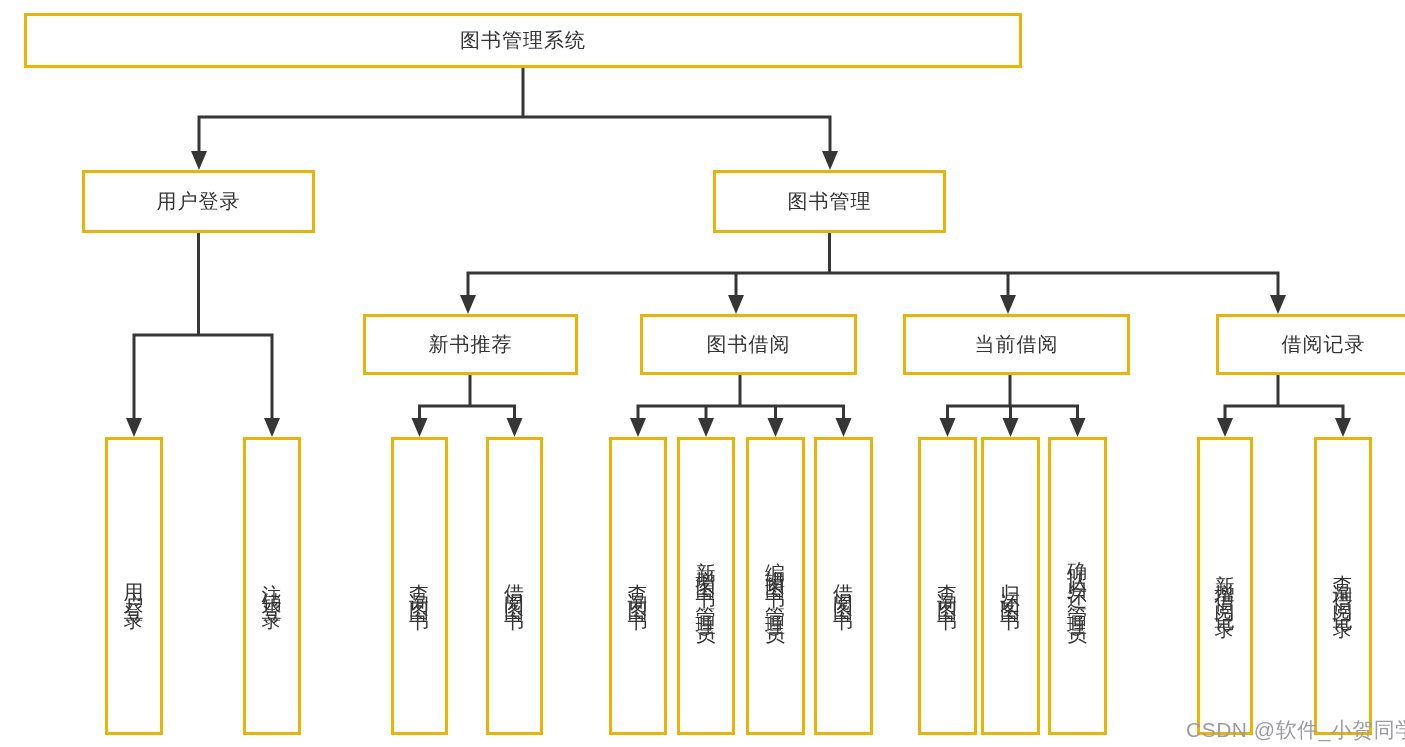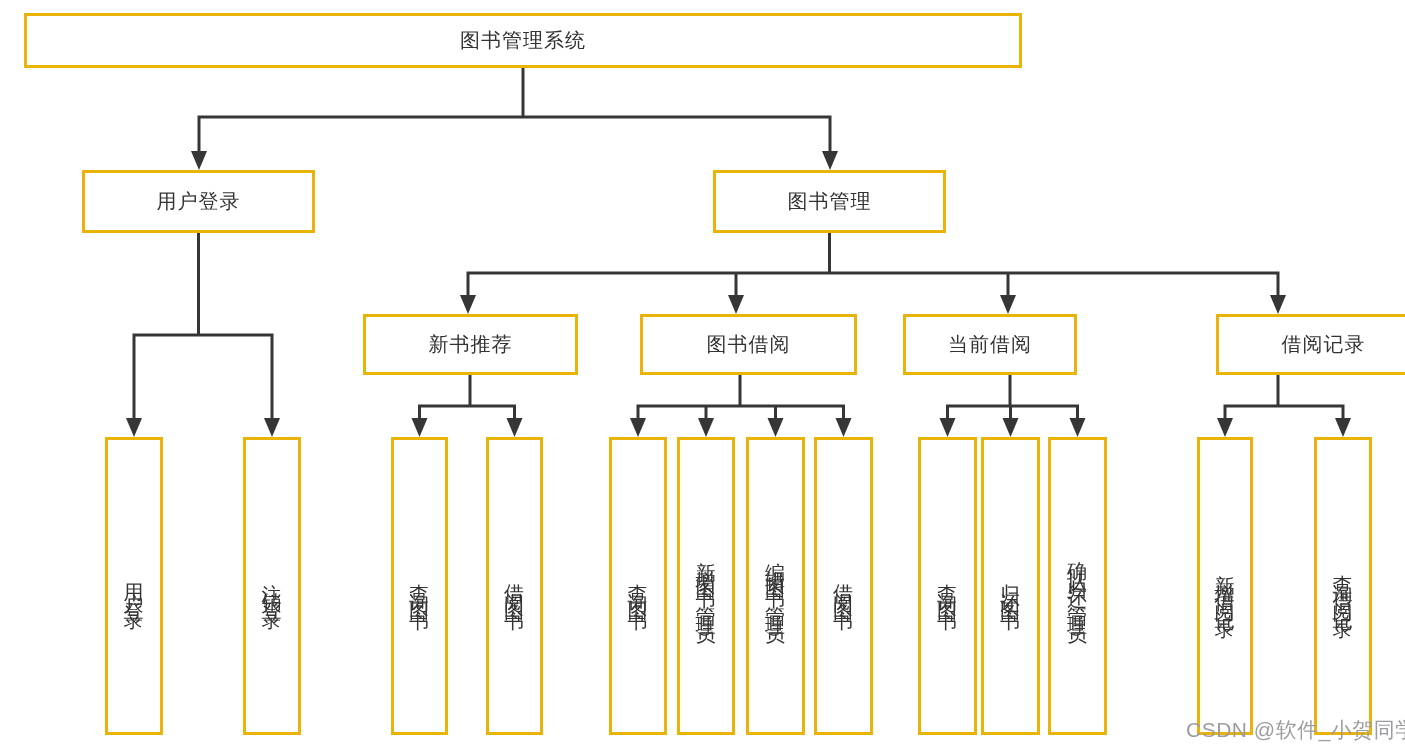--- a/index.html
+++ b/index.html
@@ -94,21 +94,21 @@
   <div class="node lv2" style="left:713px;width:233px;align-items:center;">
     <span class="hlabel">图书管理</span>
   </div>
 
   <div class="node lv3" style="left:363px;width:215px;">
     <span class="hlabel">新书推荐</span>
   </div>
   <div class="node lv3" style="left:632px;width:217px;margin-left:8px;">
     <span class="hlabel">图书借阅</span>
   </div>
-  <div class="node lv3" style="left:903px;width:174px;font-family:Liberation Mono, monospace;">
+  <div class="node lv3" style="left:903px;width:227px;font-family:Liberation Mono, monospace;">
     <span class="hlabel">当前借阅</span>
   </div>
   <div class="node lv3" style="left:1172px;width:215px;margin-left:44px;">
     <span class="hlabel">借阅记录</span>
   </div>
 
   <div class="node leaf" style="left:105px;width:58px;">
     <span class="vlabel">用户登录</span>
   </div>
   <div class="node leaf" style="left:243px;width:58px;">

